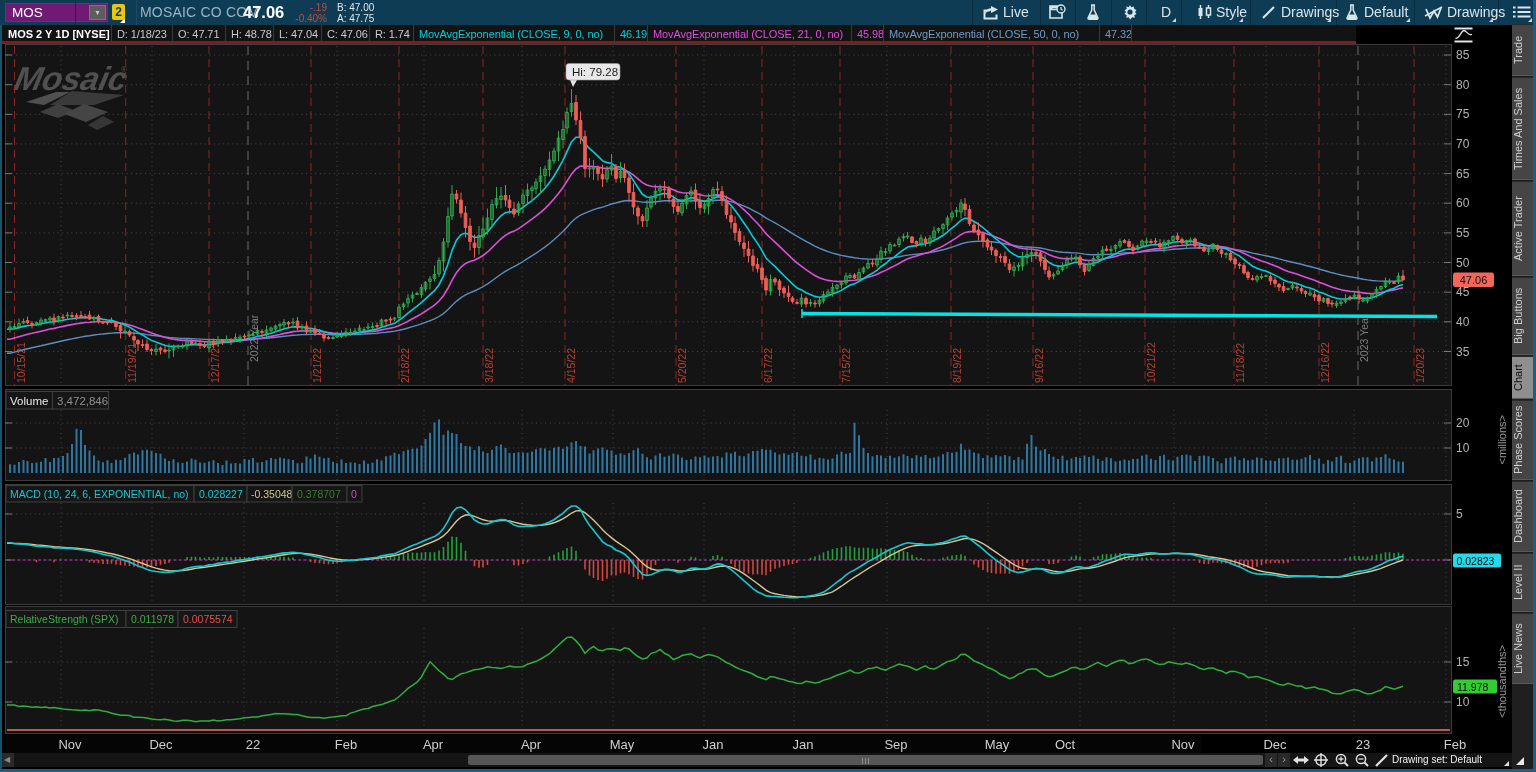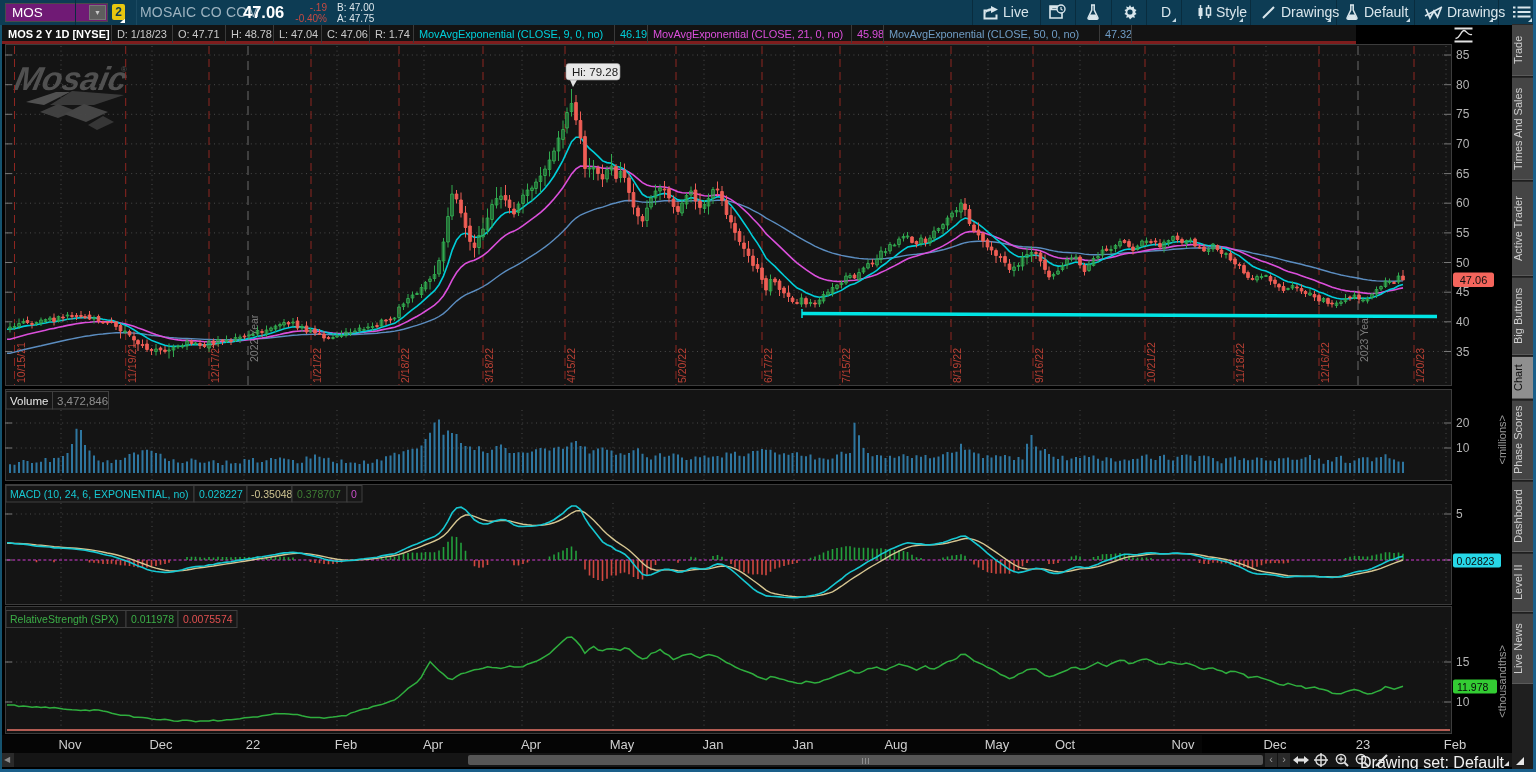--- a/index.html
+++ b/index.html
@@ -25,21 +25,21 @@
 .rl{fill:#bb4034;font-size:10.5px}
 .yl{stroke:#6a6a6a;stroke-width:1;stroke-dasharray:9 6;fill:none}
 .ylb{fill:#7d7d7d;font-size:10.5px}
 .wm{fill:#545454;font-size:33px;font-weight:bold;font-style:italic}
 #months{position:absolute;left:0;top:735px;width:1202px;height:18px;background:#050505}
 #months span{position:absolute;top:2px;width:50px;text-align:center;color:#cfcfcf;font-size:13px}
 #sbar{position:absolute;left:0;top:753px;width:1536px;height:14px;background:#151515}
 #lararr{position:absolute;left:0;top:0;width:14px;height:14px;background:#2a2a2a;color:#888;font-size:8px;text-align:center;line-height:14px}
 #thumb{position:absolute;left:468px;top:2px;width:795px;height:10px;background:#565656;border-radius:2px}#thumb i{position:absolute;top:3px;width:1px;height:6px;background:#8d8d8d}#thumb i:nth-child(1){left:394px}#thumb i:nth-child(2){left:397px}#thumb i:nth-child(3){left:400px}
 .sbtn{position:absolute;top:0;width:12px;height:14px;background:#2a2a2a;color:#999;font-size:11px;text-align:center;line-height:12px}
-#dset{position:absolute;left:1360px;top:1px;color:#f0f0f0;font-size:16px}
+#dset{position:absolute;left:1392px;top:1px;color:#f0f0f0;font-size:10px}
 #corner{position:absolute;left:1513px;top:0;width:23px;height:14px;background:#6a6a6a}
 #tabs{position:absolute;left:1512px;top:24px;width:24px;height:748px;background:#1f1f1f}
 .tab{position:absolute;left:0;width:22px;background:#454545;border-top:1px solid #5a5a5a;border-bottom:1px solid #2a2a2a;color:#cfcfcf;font-size:11px;writing-mode:vertical-rl;transform:rotate(180deg);text-align:center}
 .tab.sel{background:#8f8f8f;color:#111}
 .vunit{position:absolute;color:#9a9a9a;font-size:11px;writing-mode:vertical-rl;transform:rotate(180deg);left:1496px}
 #bedge{position:absolute;left:0;top:769px;width:1536px;height:3px;background:#1a5f8a}
 #redge{position:absolute;left:1533px;top:0;width:3px;height:772px;background:#1a5f8a}
 #ledge{position:absolute;left:0;top:25px;width:2px;height:744px;background:#15536f}
 #grip{position:absolute;left:1516px;top:757px;width:0;height:0;border-left:8px solid transparent;border-bottom:8px solid #e8e8e8}
 </style></head>
@@ -271,21 +271,21 @@
 <div id="months">
       <span style="left:45px">Nov</span>
       <span style="left:136px">Dec</span>
       <span style="left:228px">22</span>
       <span style="left:321px">Feb</span>
       <span style="left:408px">Apr</span>
       <span style="left:506px">Apr</span>
       <span style="left:597px">May</span>
       <span style="left:688px">Jan</span>
       <span style="left:778px">Jan</span>
-      <span style="left:871px">Aug</span>
+      <span style="left:871px">Sep</span>
       <span style="left:972px">May</span>
       <span style="left:1040px">Oct</span>
       <span style="left:1158px">Nov</span>
       <span style="left:1250px">Dec</span>
       <span style="left:1338px">23</span>
       <span style="left:1430px">Feb</span>
     </div>
 <div id="sbar">
 <div id="lararr">◀</div>
 <div id="thumb">

